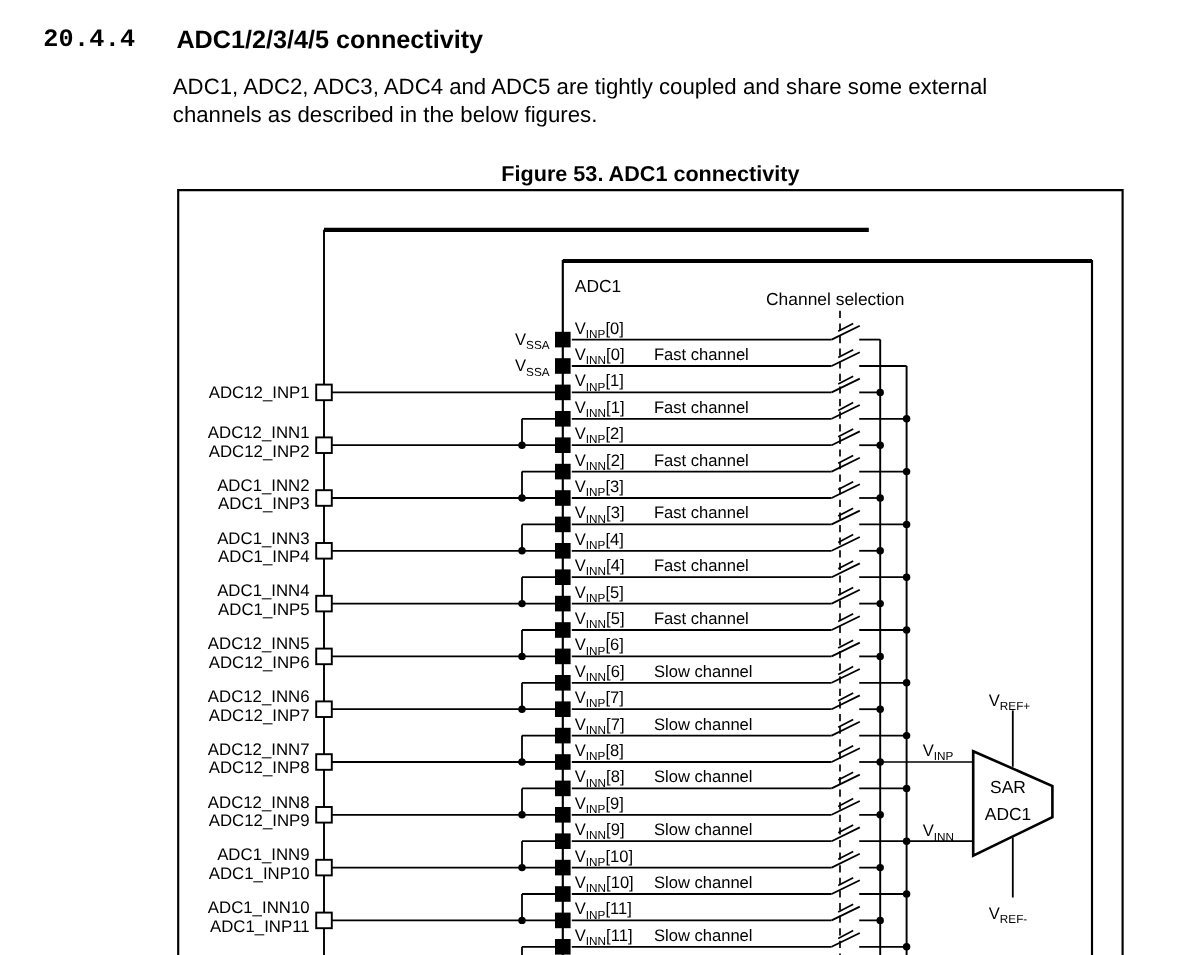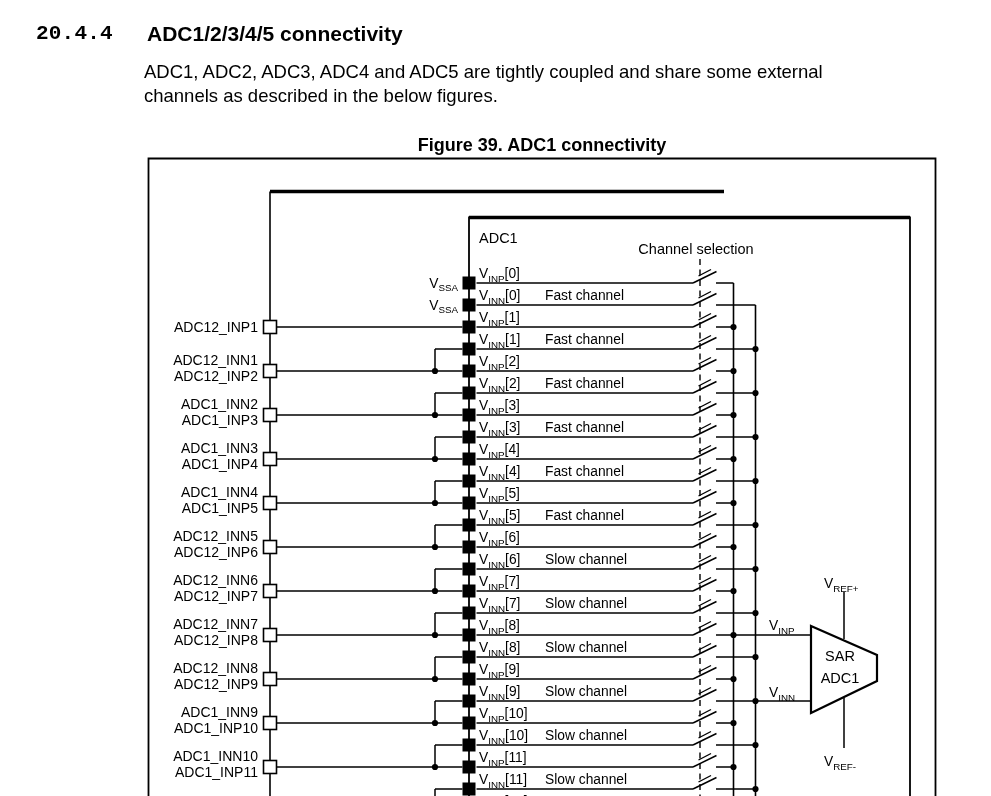--- a/index.html
+++ b/index.html
@@ -12,21 +12,21 @@
   .caption{left:148px;top:135px;width:788px;text-align:center;font-size:18px;font-weight:bold;}
   svg{position:absolute;left:0;top:0;}
   svg text{font-family:"Liberation Sans",sans-serif;fill:#000;}
 </style>
 </head>
 <body>
 
 <div class="abs h-num">20.4.4</div>
 <div class="abs h-title">ADC1/2/3/4/5 connectivity</div>
 <div class="abs para">ADC1, ADC2, ADC3, ADC4 and ADC5 are tightly coupled and share some external channels as described in the below figures.</div>
-<div class="abs caption">Figure 39. ADC1 connectivity</div>
+<div class="abs caption">Figure 53. ADC1 connectivity</div>
 
 <svg id="diagram" width="991" height="796" viewBox="0 0 991 796">
     <path d="M148.5,796 L148.5,158.5 L935.5,158.5 L935.5,796" fill="none" stroke="#000000" stroke-width="1.8"></path>
     <line x1="270" y1="191.5" x2="724" y2="191.5" stroke="#000000" stroke-width="3.6"></line>
     <line x1="270" y1="191.5" x2="270" y2="796" stroke="#000000" stroke-width="1.6"></line>
     <path d="M469,796 L469,217.5 L910,217.5 L910,796" fill="none" stroke="#000000" stroke-width="1.8"></path>
     <line x1="469" y1="217.5" x2="910" y2="217.5" stroke="#000000" stroke-width="3.4"></line>
     <text x="479" y="243" font-size="14.5" text-anchor="start">ADC1</text>
     <text x="696" y="254" font-size="14.5" text-anchor="middle">Channel selection</text>
     <line x1="700" y1="259" x2="700" y2="796" stroke="#000000" stroke-width="1.4" stroke-dasharray="6,4.5"></line>

